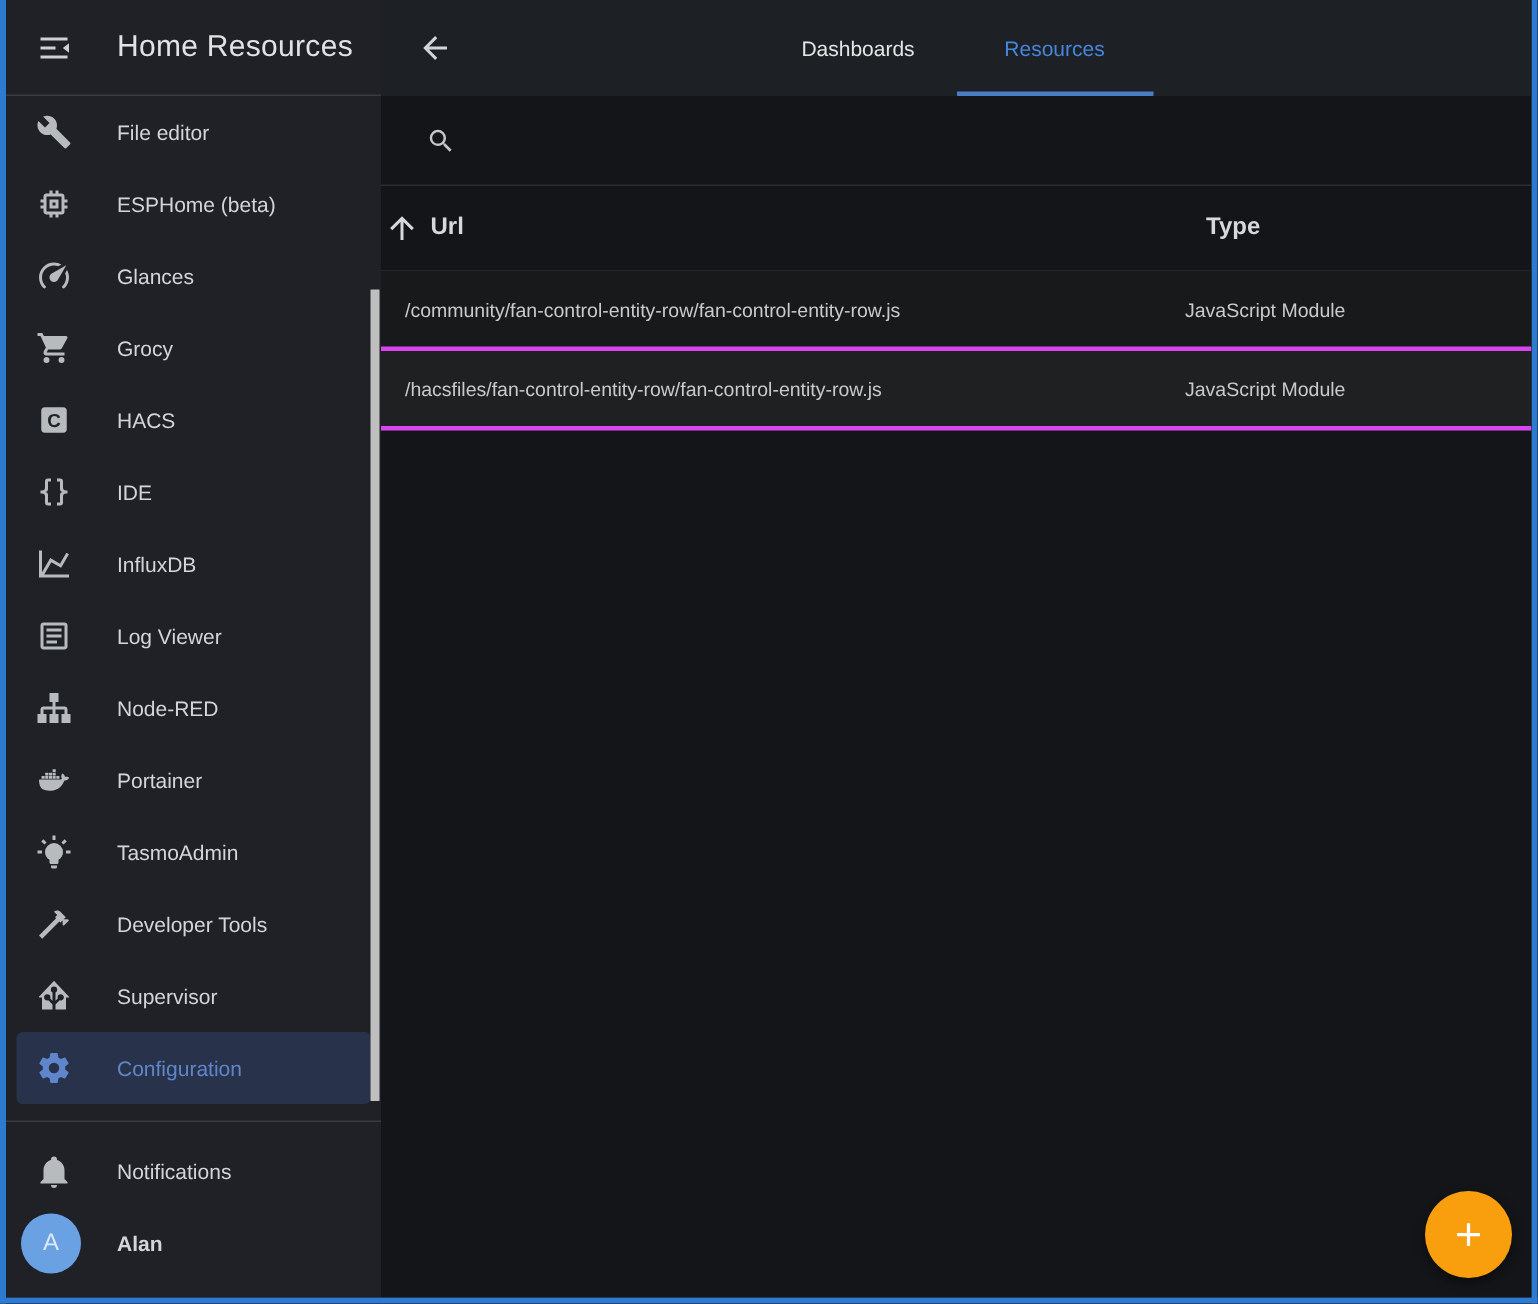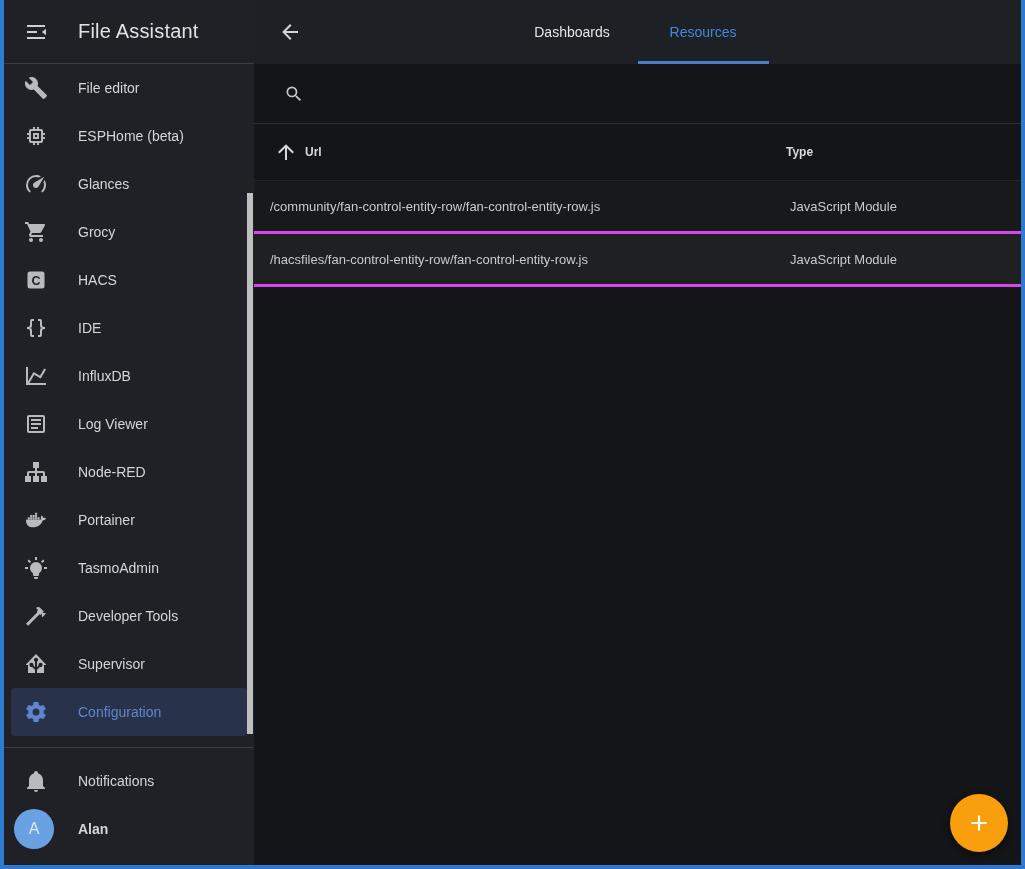--- a/index.html
+++ b/index.html
@@ -50,22 +50,22 @@
                    background:#4b7dc5; }
 
   .search-row { height:60px; flex:none; display:flex; align-items:center; padding:0 24px 0 30px;
                 border-bottom:1px solid #2b2c2f; }
   .search-row .icon { width:20px; height:20px; color:#c4c7ca; }
   .search-input { flex:1; margin-left:13px; background:transparent; border:none; outline:none;
                   font-family:"Liberation Sans","DejaVu Sans",sans-serif;
                   font-size:16px; color:#e2e4e6; }
   .search-input::placeholder { color:#c0c3c6; opacity:1; }
 
-  .thead { height:57px; display:flex; align-items:center; padding:0 20px;
-           border-bottom:1px solid #232428; color:#d7d8da; font-size:12px; font-weight:bold; }
+  .thead { height:57px; display:flex; align-items:center; padding:0 2px;
+           border-bottom:1px solid #232428; color:#d7d8da; font-size:16px; font-weight:bold; }
   .col-url { flex:1; display:flex; align-items:center; min-width:0; }
   .col-type { width:215px; flex:none; }
   .sort { width:18px; height:18px; margin-right:7px; color:#d7d8da; }
   .trow { height:53px; display:flex; align-items:center; padding:0 16px; cursor:pointer;
           background:#18191b; border-bottom:3px solid #d946ef; font-size:13px; color:#c8cacc;gap:16px; }
   .trow.highlighted { background:#1f2022; }
   .trow .col-url { white-space:nowrap; overflow:hidden; text-overflow:ellipsis; display:block; line-height:53px; }
 
   .fab { position:absolute; right:13px; bottom:13px; width:58px; height:58px; border-radius:50%;
          border:none; background:var(--fab-orange,#f99e0d); color:#ffffff; cursor:pointer;
@@ -81,21 +81,21 @@
 
 <div class="app">
 
   <aside class="sidebar">
     <div class="sidebar-header">
       <span class="icon menu-btn" id="menu-icon">
           <svg viewBox="0 0 24 24">
             <path d="M3,5H21V7H3V5M3,11H13V13H3V11M3,17H21V19H3V17M22,8.8L17.9,12L22,15.2V8.8Z"></path>
           </svg>
         </span>
-      <span class="app-title">File Assistant</span>
+      <span class="app-title">Home Resources</span>
     </div>
     <nav class="sidebar-items" id="sidebar-items">
         <div class="side-item">
           <span class="icon">
             <svg viewBox="0 0 24 24">
               <path d="M22.7,19L13.6,9.9C14.5,7.6 14,4.9 12.1,3C10.1,1 7.1,0.6 4.7,1.7L9,6L6,9L1.6,4.7C0.4,7.1 0.9,10.1 2.9,12.1C4.8,14 7.5,14.5 9.8,13.6L18.9,22.7C19.3,23.1 19.9,23.1 20.3,22.7L22.6,20.4C23.1,20 23.1,19.3 22.7,19Z"></path>
             </svg>
           </span>
           <span class="label">File editor</span>
         </div>

